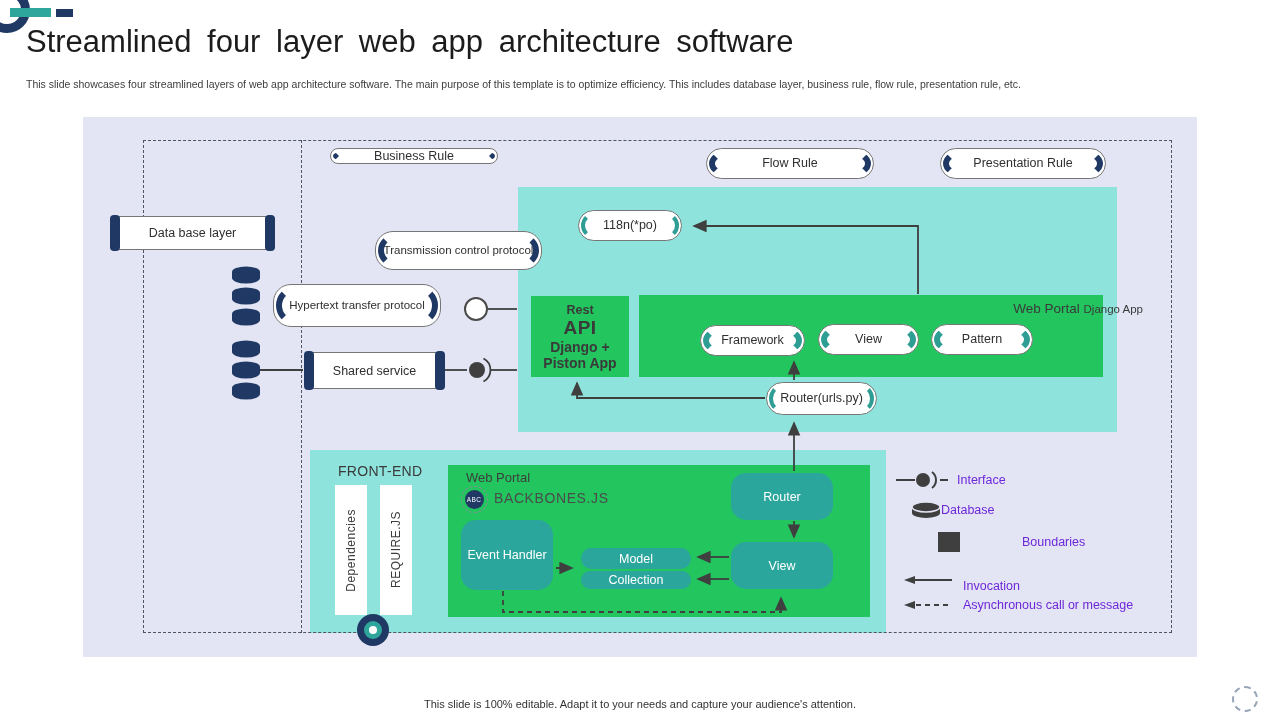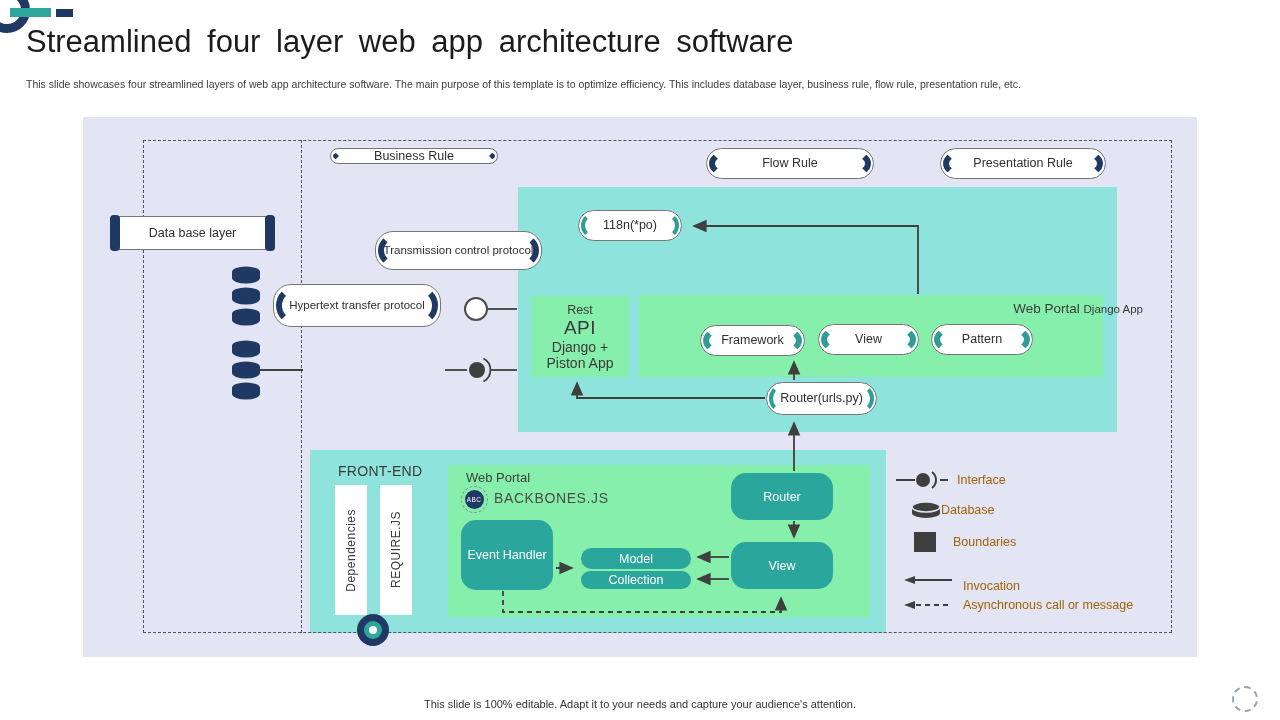--- a/index.html
+++ b/index.html
@@ -19,21 +19,21 @@
 
   
   .slide { left:83px; top:117px; width:1114px; height:540px; background:#E3E5F4; z-index:0; }
   .teal-bg { background:#8EE4DC; z-index:1; }
   .bg-backend  { left:518px; top:187px; width:599px; height:245px; }
   .bg-frontend { left:310px; top:450px; width:576px; height:183px; }
   .dashedbox { left:143px; top:140px; width:1029px; height:493px; border:1px dashed #4e5560; z-index:2; }
   .partition { left:301px; top:140px; height:493px; width:0; border-left:1px dashed #4e5560; z-index:2; }
 
   
-  .whitebox { background:#86efac; z-index:3; }
+  .whitebox { background:#22c55e; z-index:3;font-weight:bold; }
   .rest-api { left:531px; top:296px; width:98px; height:81px; display:flex; flex-direction:column; align-items:center; justify-content:center; color:#3a3a3a; }
   .rest-api .l1 { font-size:12.5px; }
   .rest-api .l2 { font-size:19px; letter-spacing:0.5px; }
   .rest-api .l3, .rest-api .l4 { font-size:14px; }
   .wp-django { left:639px; top:295px; width:464px; height:82px; }
   .wp-django-title { left:607px; top:301px; width:536px; text-align:right; font-size:13.5px; color:#3a3a3a; z-index:4; }
   .wp-django-title .sub { font-size:11.5px; }
   .wp-frontend { left:448px; top:465px; width:422px; height:152px; }
 
   
@@ -85,23 +85,23 @@
   .big-dot .mid { position:absolute; left:7px; top:7px; width:18px; height:18px; background:#2FA69B; border-radius:50%; }
   .big-dot .core { position:absolute; left:12px; top:12px; width:8px; height:8px; background:#fff; border-radius:50%; }
   .bb-badge { left:461px; top:486px; width:27px; height:27px; border:1.5px dashed #8a8f98; border-radius:50%; z-index:5; }
   .bb-badge .inner { position:absolute; left:2.5px; top:2.5px; width:19px; height:19px; background:#1F3864; border-radius:50%;
                      color:#fff; font-size:6.5px; display:flex; align-items:center; justify-content:center; letter-spacing:0.3px; }
   .wp-frontend-title { left:466px; top:470px; font-size:13px; color:#3d3d3d; z-index:5; }
   .backbones-label { left:494px; top:490px; font-size:14px; color:#4b4b4b; letter-spacing:0.6px; z-index:5; }
 
   
   .legend-row { z-index:3; display:flex; align-items:center; }
-  .legend-label { font-size:12.5px; color:#a16207; }
+  .legend-label { font-size:12.5px; color:#6d28d9; }
   .lg-interface  { left:896px; top:470px; } .lg-database { left:911px; top:501px; }
-  .lg-boundaries { left:914px; top:532px; } .lg-invocation { left:904px; top:567px; }
+  .lg-boundaries { left:938px; top:532px;gap:45px; } .lg-invocation { left:904px; top:567px; }
   .lg-async      { left:904px; top:598px; }
   .lg-interface  .legend-label { margin-left:7px; }
   .lg-database   .legend-label { }
   .lg-boundaries .legend-label { margin-left:17px; }
   .lg-invocation .legend-label { margin-left:9px;margin-top:12px; }
   .lg-async      .legend-label { margin-left:9px; }
   .sq-icon { width:22px; height:20px; background:#3f3f3f; }
 
   
   .footer { left:25px; top:698px; width:1230px; text-align:center; font-size:11px; color:#333; z-index:1; }
@@ -191,20 +191,21 @@
   <div class="abs pill p-presentation">Presentation Rule</div>
   <div class="abs pill p-tcp">Transmission control protocol</div>
   <div class="abs pill p-http">Hypertext transfer protocol</div>
   <div class="abs pill tealcap thincap p-i18n">118n(*po)</div>
   <div class="abs pill tealcap thincap p-router">Router(urls.py)</div>
   <div class="abs pill tealcap p-framework">Framework</div>
   <div class="abs pill tealcap p-viewpill">View</div>
   <div class="abs pill tealcap p-pattern">Pattern</div>
 
   <div class="abs tagbox t-dbl">Data base layer</div>
+  <div class="abs tagbox t-shared">Shared service</div>
 
   <svg class="abs cyl cyl1" width="30" height="64">
     <path d="M1,7 a14,5.5 0 0 1 28,0 v6 a14,5.5 0 0 1 -28,0 z" fill="#1F3864"></path>
     <path d="M1,28 a14,5.5 0 0 1 28,0 v6 a14,5.5 0 0 1 -28,0 z" fill="#1F3864"></path>
     <path d="M1,49 a14,5.5 0 0 1 28,0 v6 a14,5.5 0 0 1 -28,0 z" fill="#1F3864"></path>
   </svg>
   <svg class="abs cyl cyl2" width="30" height="64">
     <path d="M1,7 a14,5.5 0 0 1 28,0 v6 a14,5.5 0 0 1 -28,0 z" fill="#1F3864"></path>
     <path d="M1,28 a14,5.5 0 0 1 28,0 v6 a14,5.5 0 0 1 -28,0 z" fill="#1F3864"></path>
     <path d="M1,49 a14,5.5 0 0 1 28,0 v6 a14,5.5 0 0 1 -28,0 z" fill="#1F3864"></path>

